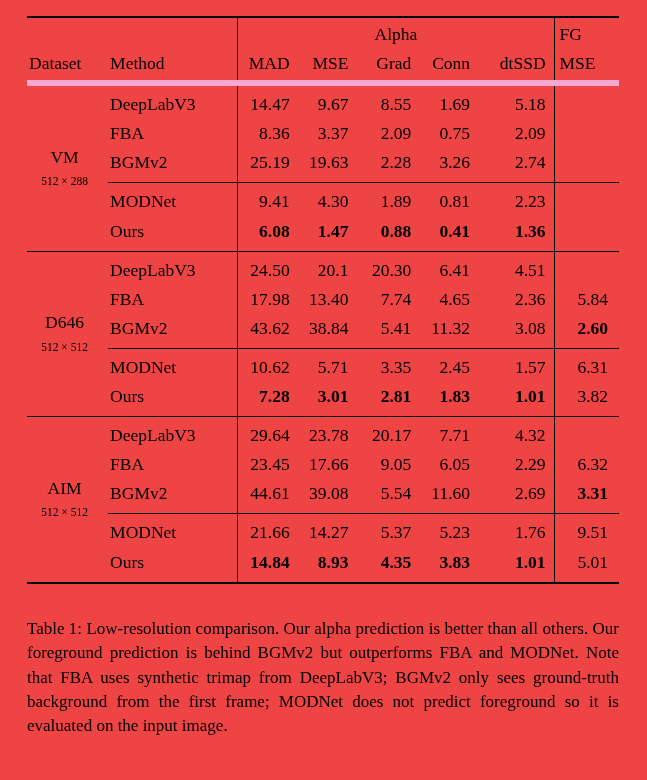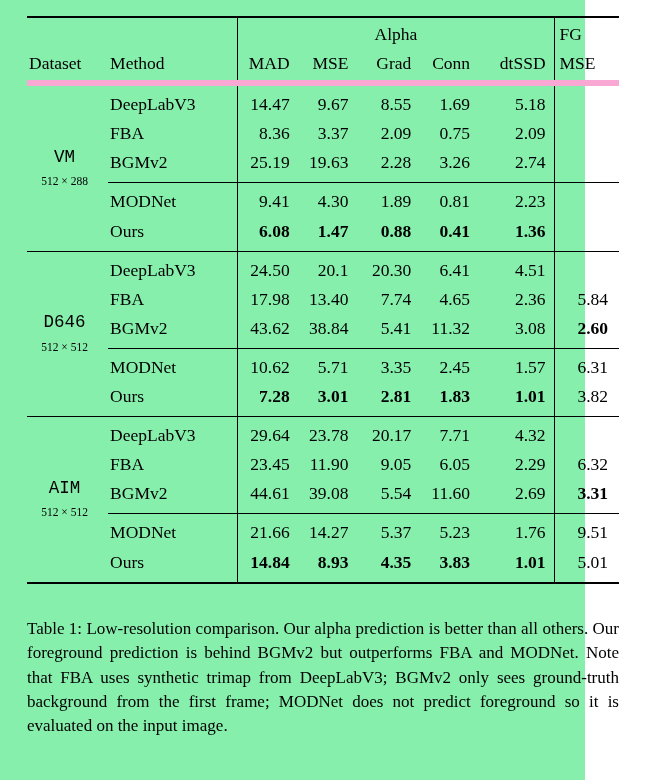--- a/index.html
+++ b/index.html
@@ -5,24 +5,24 @@
   * { box-sizing: border-box; }
   html, body { margin: 0; padding: 0; background: #ffffff; }
   body {
     font-family: "Liberation Serif", serif;
     color: #000000;
     width: 647px;
     height: 780px;
     overflow: hidden;
   }
   .page {
-    width: 585px;
+    width: 647px;
     height: 780px;
     padding: 16px 26px 0 27px;
-    background: #86efac;
+    background: #ef4444;
   }
   table.results {
     border-collapse: collapse;
     table-layout: fixed;
     width: 592px;
     border-top: 2px solid #000;
     border-bottom: 2px solid #000;
     font-size: 17.5px;
   }
   th, td {
@@ -49,21 +49,21 @@
   tbody tr.gs > td.bodycell { padding-top: 7px; }
   tbody tr.pm > td { padding-bottom: 8px; }
   tbody tr.mid > td { border-top: 1px solid #000; padding-top: 7px; }
   tbody tr.ge > td { padding-bottom: 8px; }
   
   td.dataset {
     text-align: center;
     vertical-align: middle;
     padding-right: 6px;
   }
-  .ds-name { font-size: 17.5px; line-height: 1.1; font-family: Liberation Mono, monospace; }
+  .ds-name { font-size: 17.5px; line-height: 1.1; }
   .ds-res  { font-size: 11.5px; line-height: 1.2; margin-top: 8px; }
   .b { font-weight: bold; }
   
   .caption {
     width: 592px;
     margin-top: 33px;
     font-size: 17px;
     line-height: 1.44;
     text-align: justify;
   }
@@ -218,21 +218,21 @@
         <td class="num vl bodycell">29.64</td>
         <td class="num bodycell">23.78</td>
         <td class="num bodycell">20.17</td>
         <td class="num bodycell">7.71</td>
         <td class="num last bodycell">4.32</td>
         <td class="num vl bodycell"></td>
       </tr>
       <tr>
         <td class="methodcol">FBA</td>
         <td class="num vl">23.45</td>
-        <td class="num">11.90</td>
+        <td class="num">17.66</td>
         <td class="num">9.05</td>
         <td class="num">6.05</td>
         <td class="num last">2.29</td>
         <td class="num vl">6.32</td>
       </tr>
       <tr class="pm">
         <td class="methodcol">BGMv2</td>
         <td class="num vl">44.61</td>
         <td class="num">39.08</td>
         <td class="num">5.54</td>

